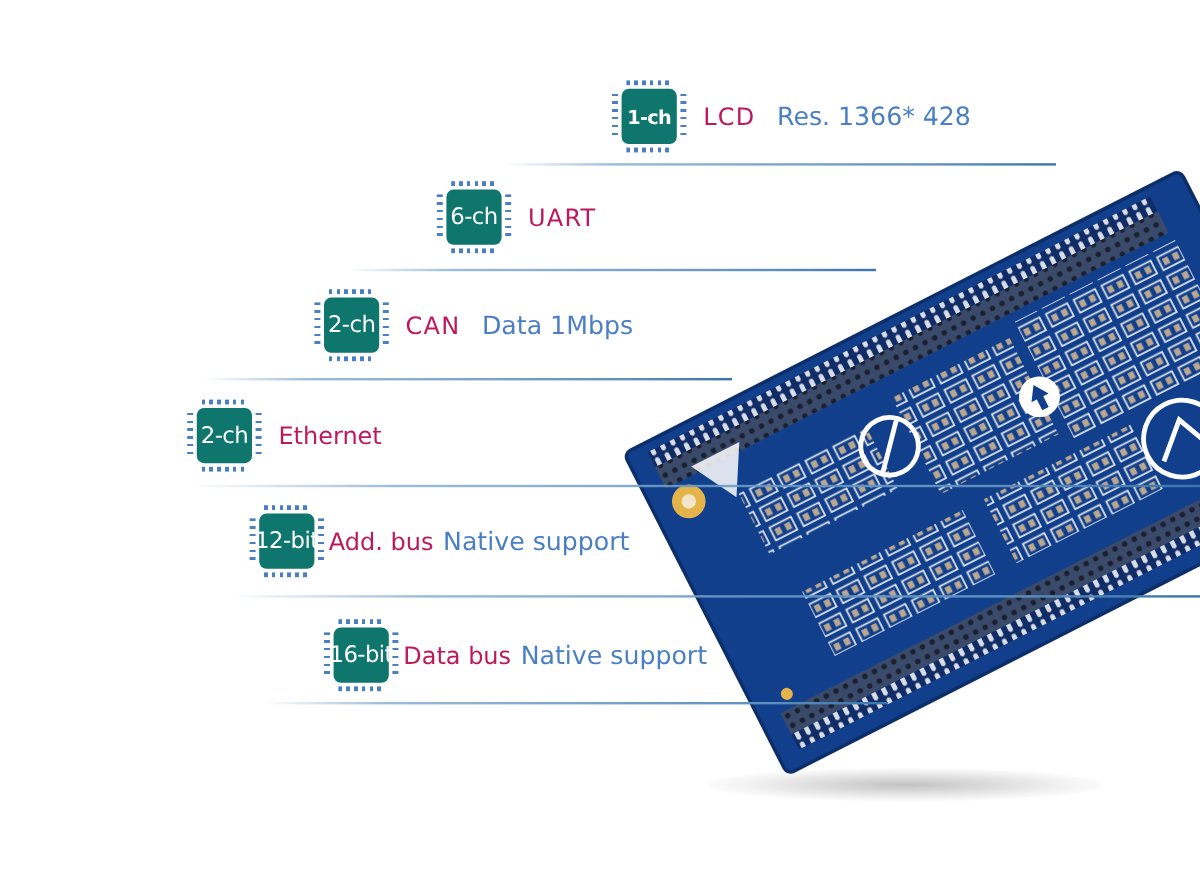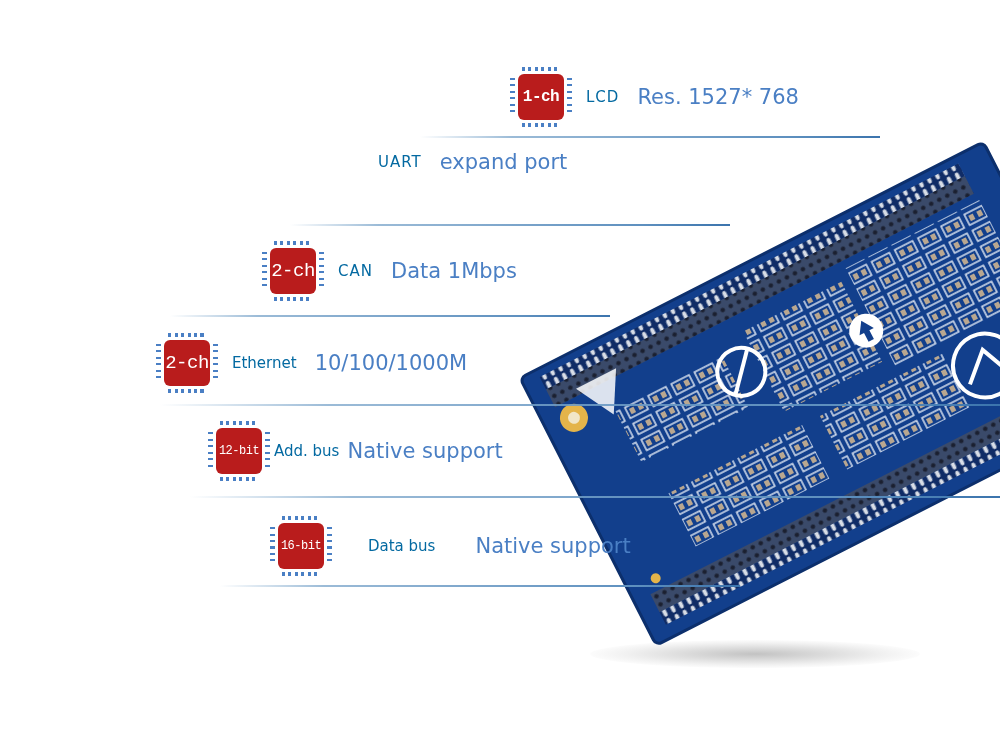--- a/index.html
+++ b/index.html
@@ -1,27 +1,27 @@
 <!DOCTYPE html>
 <html><head>
 <meta charset="utf-8">
 <style>
   html,body{margin:0;padding:0;}
   body{width:1000px;height:734px;background:#ffffff;position:relative;overflow:hidden;font-family:"DejaVu Sans","Liberation Sans",sans-serif;}
   .row{position:absolute;display:flex;align-items:center;white-space:nowrap;z-index:3;}
   .chip{position:relative;width:62px;height:62px;flex:0 0 auto;}
-  .chip .body{position:absolute;left:8px;top:8px;width:46px;height:46px;background:#b91c1c;border-radius:6px;display:flex;align-items:center;justify-content:center;color:#fff;font-size:19px;letter-spacing:-0.5px;font-family:Liberation Mono, monospace;}
+  .chip .body{position:absolute;left:8px;top:8px;width:46px;height:46px;background:#0f766e;border-radius:6px;display:flex;align-items:center;justify-content:center;color:#fff;font-size:19px;letter-spacing:-0.5px;}
   .chip .body.bold{font-weight:bold;font-size:16px;}
-  .chip .body.small{font-size:12px;}
+  .chip .body.small{font-size:19px;}
   .chip .pins{position:absolute;}
   .pins.top,.pins.bottom{left:12px;width:38px;height:4px;background:repeating-linear-gradient(90deg,#4a7fc4 0 3px,transparent 3px 6.5px);}
   .pins.top{top:1px;} .pins.bottom{bottom:1px;}
   .pins.left,.pins.right{top:12px;width:5px;height:38px;background:repeating-linear-gradient(180deg,#4a7fc4 0 2px,transparent 2px 6.5px);}
   .pins.left{left:0;} .pins.right{right:0;}
-  .label{color:#0369a1;font-size:15px;letter-spacing:1px;margin-left:14px;}
+  .label{color:#be185d;font-size:20px;letter-spacing:1px;margin-left:14px;}
   .value{color:#4a7fc4;font-size:21px;margin-left:18px;}
   .divider{position:absolute;height:2px;z-index:4;background:linear-gradient(90deg,rgba(170,200,225,0) 0%,rgba(130,170,205,0.8) 20%,#5e90bf 80%,#3b74ad 100%);}
   .pcb-wrap{position:absolute;left:0;top:0;width:1000px;height:734px;z-index:2;}
   .shadow{position:absolute;left:590px;top:640px;width:330px;height:28px;border-radius:50%;background:radial-gradient(ellipse at center,rgba(120,120,120,0.45) 0%,rgba(160,160,160,0.15) 55%,rgba(255,255,255,0) 75%);z-index:1;}
 </style>
 </head>
 <body>
 
 <div class="pcb-wrap">
   <svg width="1000" height="734" viewBox="0 0 1000 734">
@@ -76,27 +76,33 @@
 
 <div class="row" style="left:510px;top:66px;">
   <div class="chip">
     <div class="pins top"></div>
     <div class="pins bottom"></div>
     <div class="pins left"></div>
     <div class="pins right"></div>
     <div class="body bold">1-ch</div>
   </div>
   <span class="label">LCD</span>
-  <span class="value">Res. 1527* 768</span>
+  <span class="value">Res. 1366* 428</span>
 </div>
 <div class="divider" style="left:420px;top:136px;width:460px;"></div>
 
 <div class="row" style="left:364px;top:150px;">
+  <div class="chip">
+    <div class="pins top"></div>
+    <div class="pins bottom"></div>
+    <div class="pins left"></div>
+    <div class="pins right"></div>
+    <div class="body">6-ch</div>
+  </div>
   <span class="label">UART</span>
-  <span class="value">expand port</span>
 </div>
 <div class="divider" style="left:290px;top:224px;width:440px;"></div>
 
 <div class="row" style="left:262px;top:240px;">
   <div class="chip">
     <div class="pins top"></div>
     <div class="pins bottom"></div>
     <div class="pins left"></div>
     <div class="pins right"></div>
     <div class="body">2-ch</div>
@@ -108,38 +114,37 @@
 
 <div class="row" style="left:156px;top:332px;">
   <div class="chip">
     <div class="pins top"></div>
     <div class="pins bottom"></div>
     <div class="pins left"></div>
     <div class="pins right"></div>
     <div class="body">2-ch</div>
   </div>
   <span class="label" style="letter-spacing:0;">Ethernet</span>
-  <span class="value">10/100/1000M</span>
 </div>
 <div class="divider" style="left:160px;top:404px;width:840px;"></div>
 
 <div class="row" style="left:208px;top:420px;">
   <div class="chip">
     <div class="pins top"></div>
     <div class="pins bottom"></div>
     <div class="pins left"></div>
     <div class="pins right"></div>
     <div class="body small">12-bit</div>
   </div>
   <span class="label" style="letter-spacing:0;margin-left:4px;text-align:center;">Add. bus</span>
   <span class="value" style="margin-left:8px;">Native support</span>
 </div>
 <div class="divider" style="left:190px;top:496px;width:810px;"></div>
 
-<div class="row" style="left:270px;top:515px;gap:32px;">
+<div class="row" style="left:270px;top:515px;">
   <div class="chip">
     <div class="pins top"></div>
     <div class="pins bottom"></div>
     <div class="pins left"></div>
     <div class="pins right"></div>
     <div class="body small">16-bit</div>
   </div>
   <span class="label" style="letter-spacing:0;margin-left:4px;">Data bus</span>
   <span class="value" style="margin-left:8px;">Native support</span>
 </div>

